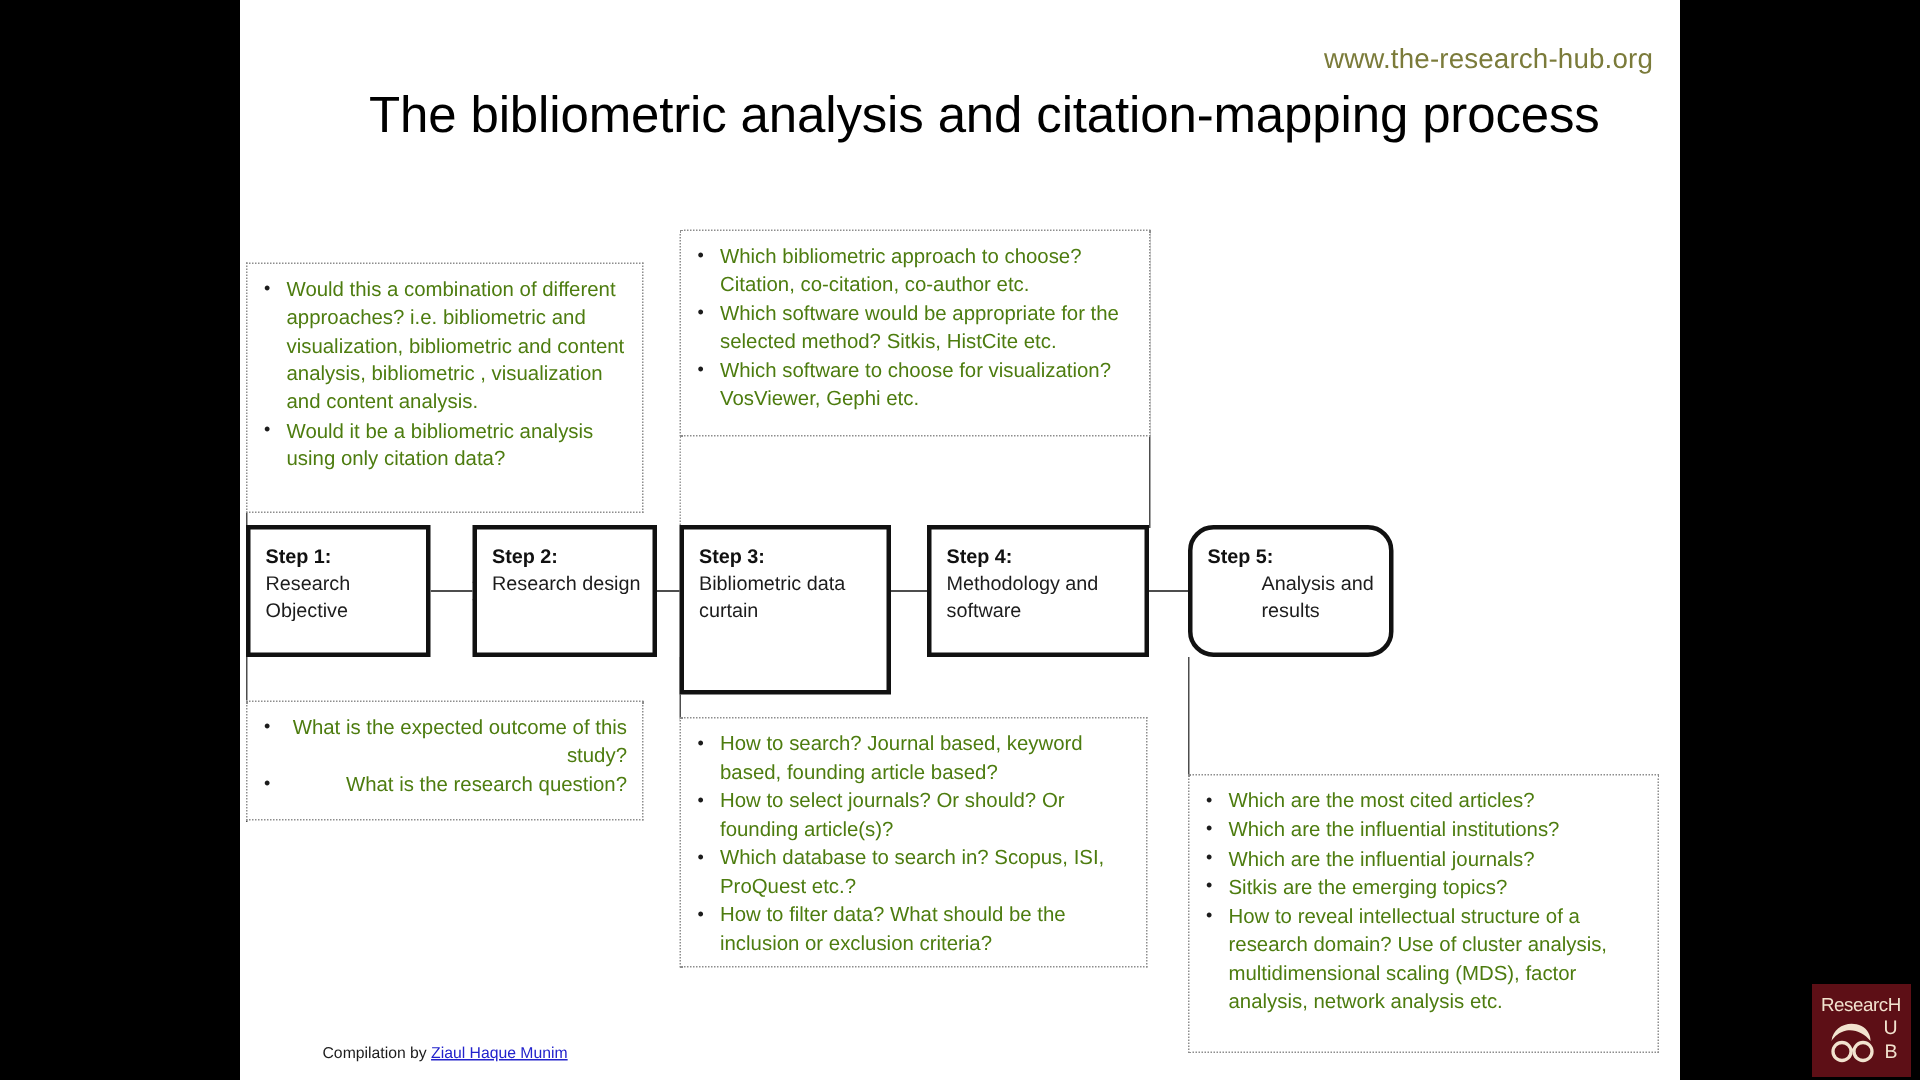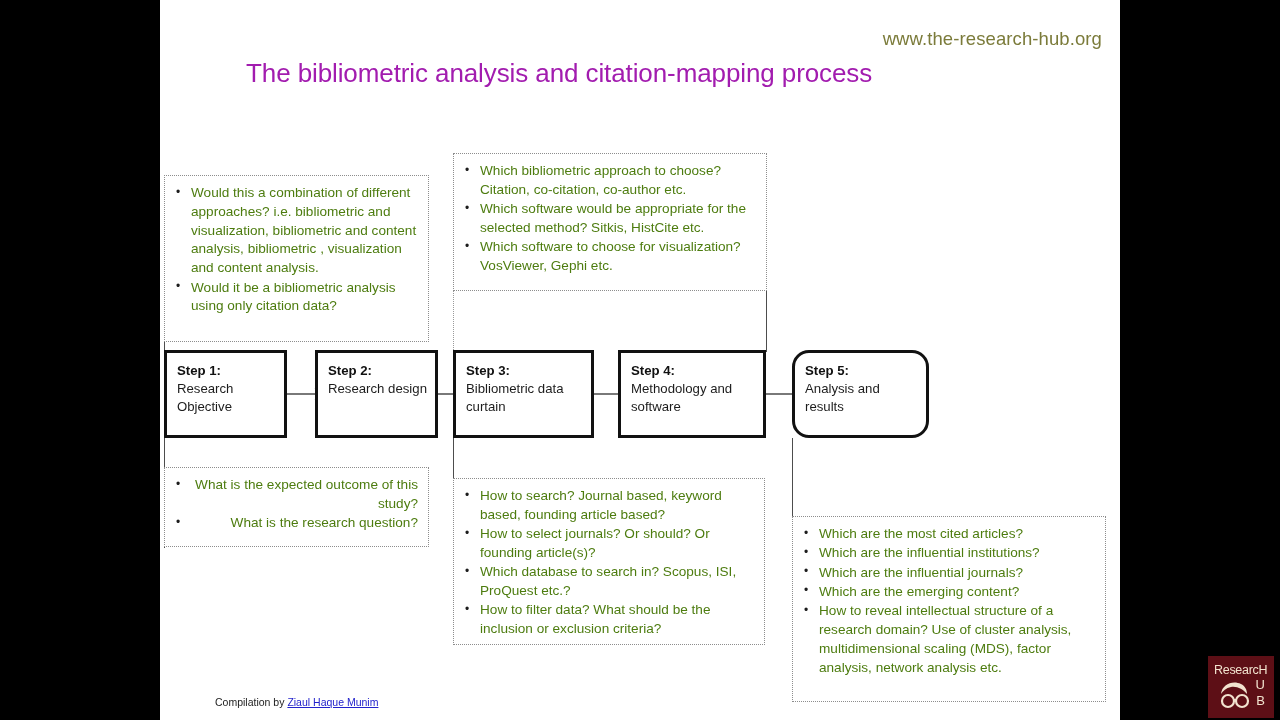--- a/index.html
+++ b/index.html
@@ -41,22 +41,22 @@
     font-size: 18.5px;
     color: #7b7b3a;
     letter-spacing: 0.1px;
     white-space: nowrap;
   }
 
   .slide-title {
     position: absolute;
     left: 86px;
     top: 58px;
-    font-size: 26px;
-    color: #a21caf;
+    font-size: 34px;
+    color: #000000;
     white-space: nowrap;
     letter-spacing: -0.1px;
   }
 
   
   .dotted-box {
     position: absolute;
     box-sizing: border-box;
     border: 1px dotted #8d8d8d;
     background: #ffffff;
@@ -247,51 +247,51 @@
         <li>Which database to search in? Scopus, ISI, ProQuest etc.?</li>
         <li>How to filter data? What should be the inclusion or exclusion criteria?</li>
       </ul>
     </div>
 
     <div class="dotted-box" style="left:632px; top:516px; width:314px; height:186px;">
       <ul class="bul">
         <li>Which are the most cited  articles?</li>
         <li>Which are the influential institutions?</li>
         <li>Which are the influential journals?</li>
-        <li>Which are the emerging content?</li>
+        <li>Sitkis are the emerging topics?</li>
         <li>How to reveal intellectual structure of a research domain? Use of cluster analysis, multidimensional scaling (MDS), factor analysis, network analysis etc.</li>
       </ul>
     </div>
 
     <div class="step-box" style="left:4px; top:350px; width:123px; height:88px;">
       <div class="step-title">Step 1:</div>
       <div class="step-text" style="white-space:pre-line;">Research
 Objective</div>
     </div>
 
     <div class="step-box" style="left:155px; top:350px; width:123px; height:88px;">
       <div class="step-title">Step 2:</div>
       <div class="step-text" style="white-space:pre-line;">Research design</div>
     </div>
 
-    <div class="step-box" style="left:293px; top:350px; width:141px; height:88px;">
+    <div class="step-box" style="left:293px; top:350px; width:141px; height:113px;">
       <div class="step-title">Step 3:</div>
       <div class="step-text" style="white-space:pre-line;">Bibliometric data
 curtain</div>
     </div>
 
     <div class="step-box" style="left:458px; top:350px; width:148px; height:88px;">
       <div class="step-title">Step 4:</div>
       <div class="step-text" style="white-space:pre-line;">Methodology and
 software</div>
     </div>
 
     <div class="step-box" style="left:632px; top:350px; width:137px; height:88px;border-radius:17px;">
       <div class="step-title">Step 5:</div>
-      <div class="step-text" style="white-space:pre-line;">Analysis and results</div>
+      <div class="step-text" style="white-space:pre-line;margin-left:36px;">Analysis and results</div>
     </div>
 
     <div class="footer">
       <span>Compilation by </span><span class="link">Ziaul Haque  Munim</span>
     </div>
 
   </div>
 
   <div id="logo">
     <div class="logo-research">ResearcH</div>

